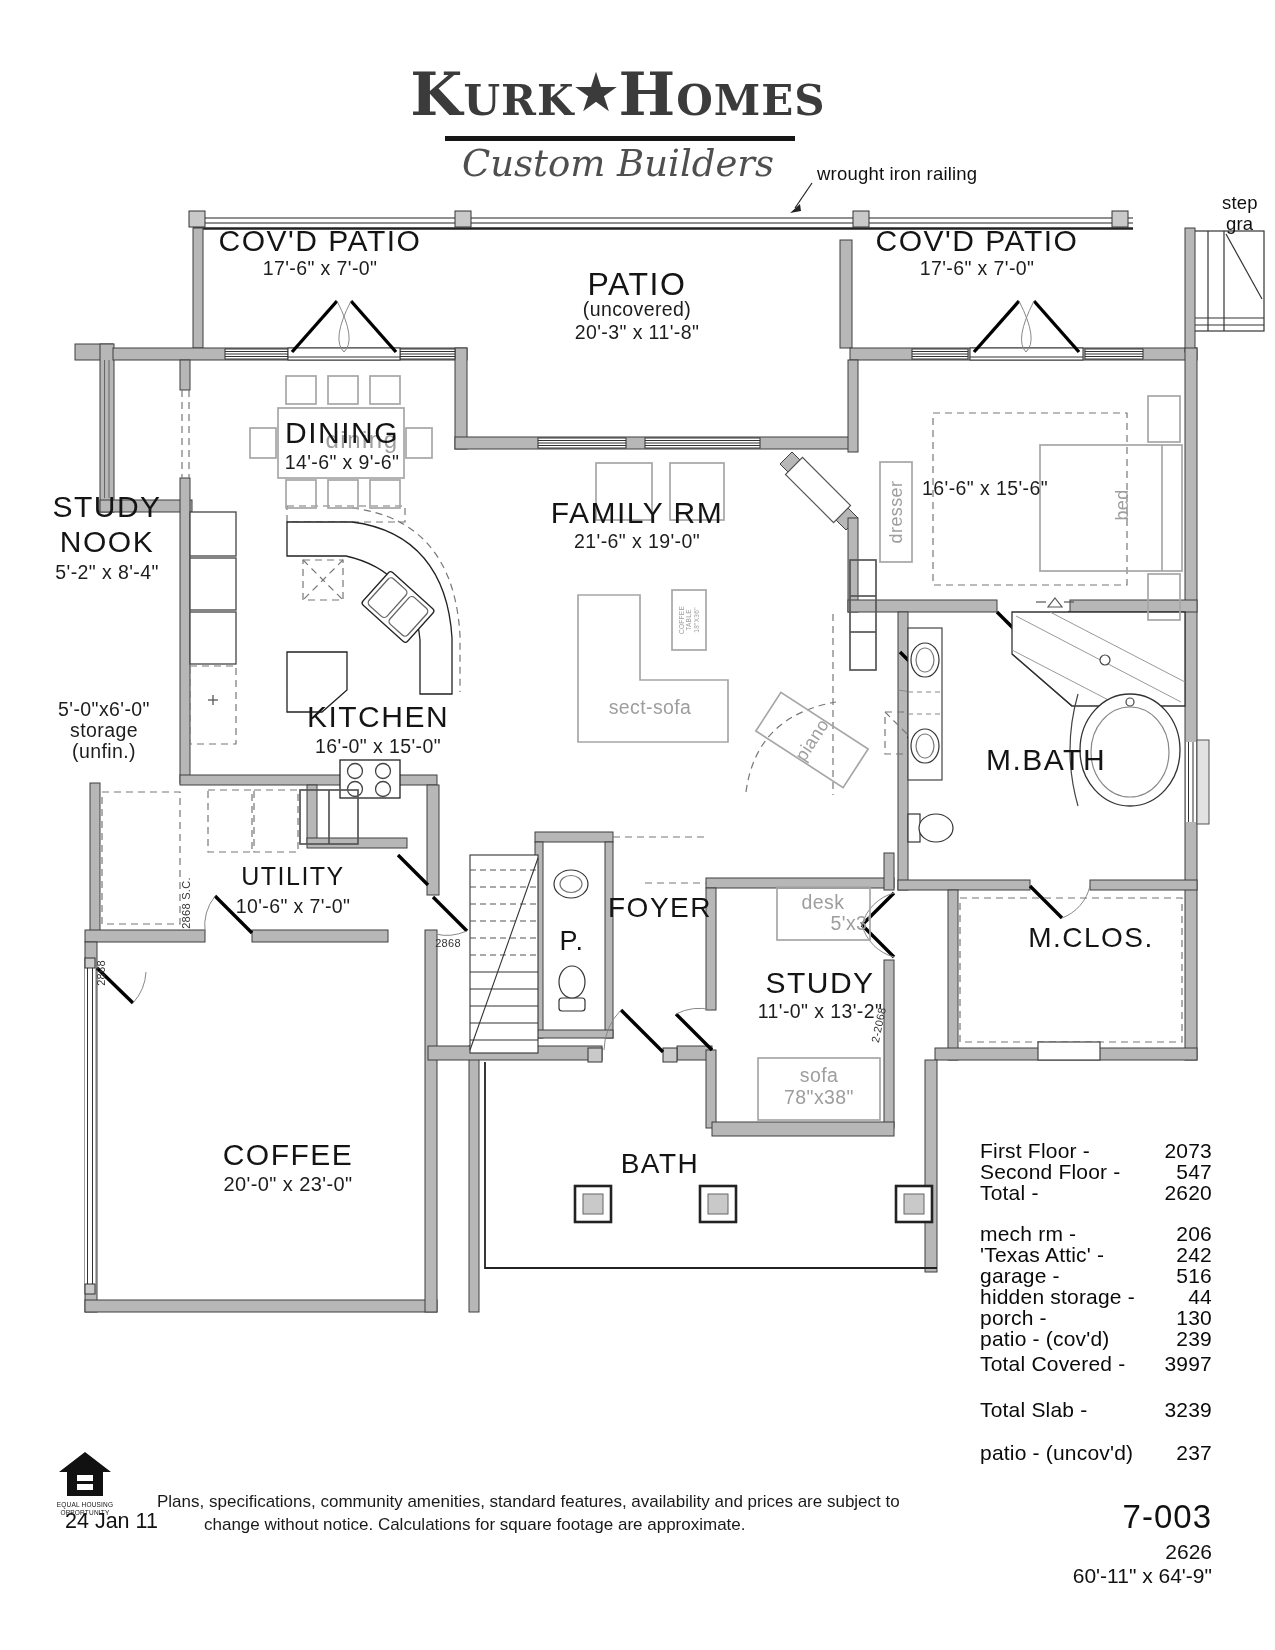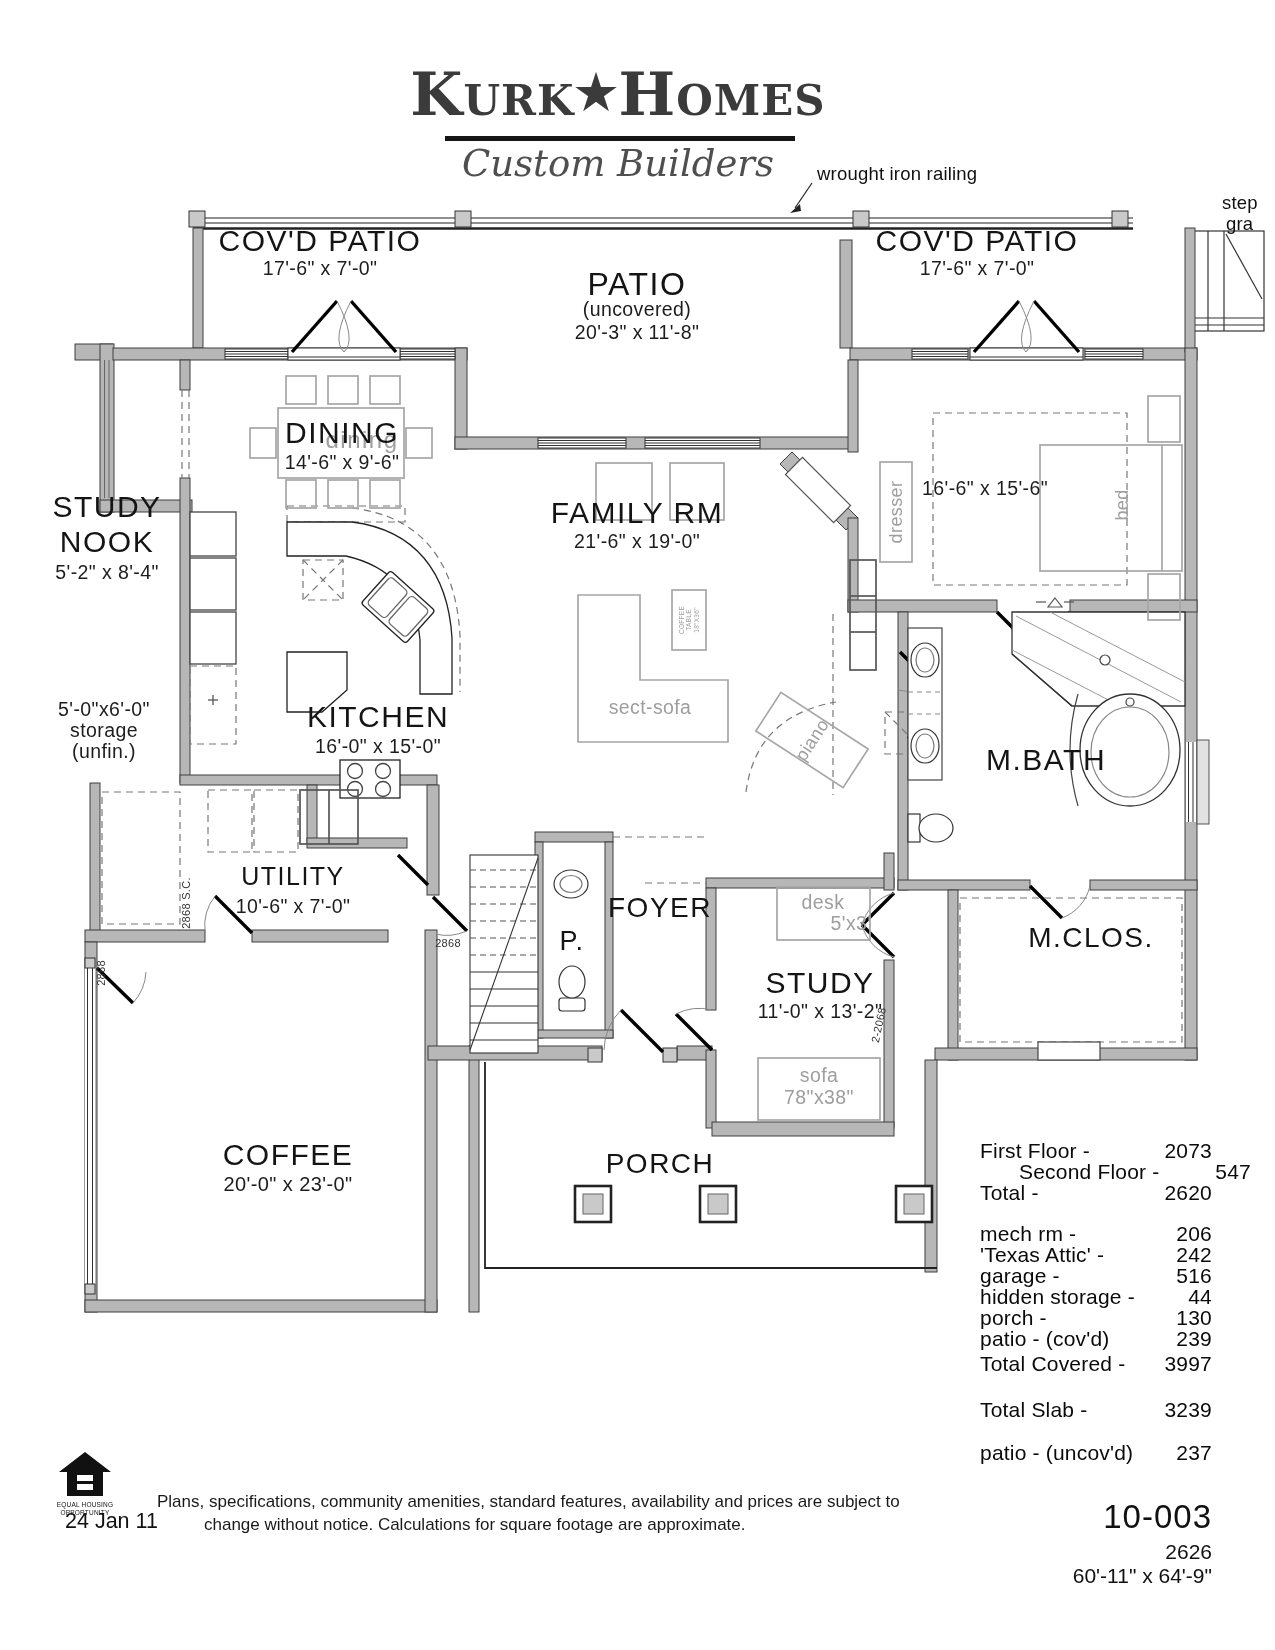--- a/index.html
+++ b/index.html
@@ -390,21 +390,21 @@
   <div class="lbl md" style="left:660px;top:894px;font-size:28px;">FOYER</div>
 
   <div class="lbl lg" style="left:820px;top:968px;">STUDY</div>
   <div class="lbl sm" style="left:820px;top:1002px;">11'-0" x 13'-2"</div>
 
   <div class="lbl md" style="left:1091px;top:924px;font-size:28px;">M.CLOS.</div>
 
   <div class="lbl lg" style="left:288px;top:1140px;">COFFEE</div>
   <div class="lbl sm" style="left:288px;top:1174px;font-size:20px;">20'-0" x 23'-0"</div>
 
-  <div class="lbl md" style="left:660px;top:1150px;font-size:28px;">PORCH</div>
+  <div class="lbl md" style="left:660px;top:1150px;font-size:28px;">BATH</div>
 
   <div class="lbl sm ghosttxt" style="left:650px;top:698px;">sect-sofa</div>
   <div class="lbl sm ghosttxt" style="left:896px;top:512px;transform:translate(-50%,-50%) rotate(-90deg);font-size:18px;">dresser</div>
   <div class="lbl sm ghosttxt" style="left:1122px;top:505px;transform:translate(-50%,-50%) rotate(-90deg);font-size:18px;">bed</div>
   <div class="lbl sm ghosttxt" style="left:812px;top:740px;transform:translate(-50%,-50%) rotate(-57deg);font-size:18px;">piano</div>
   <div class="lbl ghosttxt" style="left:689px;top:620px;transform:translate(-50%,-50%) rotate(-90deg);font-size:6.5px;line-height:1.15;letter-spacing:.3px;">
     <div>COFFEE</div>
     <div>TABLE</div>
     <div>18"X36"</div>
   </div>
@@ -412,35 +412,35 @@
   <div class="lbl sm ghosttxt" style="left:823px;top:914px;margin-left:28px;">5'x3'</div>
   <div class="lbl sm ghosttxt" style="left:819px;top:1066px;">sofa</div>
   <div class="lbl sm ghosttxt" style="left:819px;top:1088px;">78"x38"</div>
 
   <div class="lbl xs" style="left:186px;top:903px;transform:translate(-50%,-50%) rotate(-90deg);">2868 S.C.</div>
   <div class="lbl xs" style="left:448px;top:938px;">2868</div>
   <div class="lbl xs" style="left:101px;top:973px;transform:translate(-50%,-50%) rotate(-90deg);">2868</div>
   <div class="lbl xs" style="left:879px;top:1025px;transform:translate(-50%,-50%) rotate(-78deg);">2-2068</div>
 
   <div class="trow" style="top:1139px;"><span>First Floor -</span><span class="val">2073</span></div>
-  <div class="trow" style="top:1160px;margin-left:39px;"><span>Second Floor -</span><span class="val">547</span></div>
+  <div class="trow" style="top:1160px;"><span>Second Floor -</span><span class="val">547</span></div>
   <div class="trow" style="top:1181px;"><span>Total -</span><span class="val">2620</span></div>
 
   <div class="trow" style="top:1222px;"><span>mech rm -</span><span class="val">206</span></div>
   <div class="trow" style="top:1243px;"><span>'Texas Attic' -</span><span class="val">242</span></div>
   <div class="trow" style="top:1264px;"><span>garage -</span><span class="val">516</span></div>
   <div class="trow" style="top:1285px;"><span>hidden storage -</span><span class="val">44</span></div>
   <div class="trow" style="top:1306px;"><span>porch -</span><span class="val">130</span></div>
   <div class="trow" style="top:1327px;"><span>patio - (cov'd)</span><span class="val">239</span></div>
   <div class="trow" style="top:1352px;"><span>Total Covered -</span><span class="val">3997</span></div>
 
   <div class="trow" style="top:1398px;"><span>Total Slab -</span><span class="val">3239</span></div>
   <div class="trow" style="top:1441px;"><span>patio - (uncov'd)</span><span class="val">237</span></div>
 
-  <div class="plan-no">10-003</div>
+  <div class="plan-no">7-003</div>
   <div class="plan-sq">2626</div>
   <div class="plan-dims">60'-11" x 64'-9"</div>
 
   <svg width="56" height="50" style="left:57px;top:1450px;">
     <path d="M28 2 L54 22 L46 22 L46 46 L10 46 L10 22 L2 22 Z" fill="#111"></path>
     <rect x="20" y="25" width="16" height="6" fill="#fff"></rect>
     <rect x="20" y="34" width="16" height="6" fill="#fff"></rect>
   </svg>
   <div class="eho-cap" style="left:85px;top:1501px;">EQUAL HOUSING</div>
   <div class="eho-cap" style="left:85px;top:1509px;">OPPORTUNITY</div>

